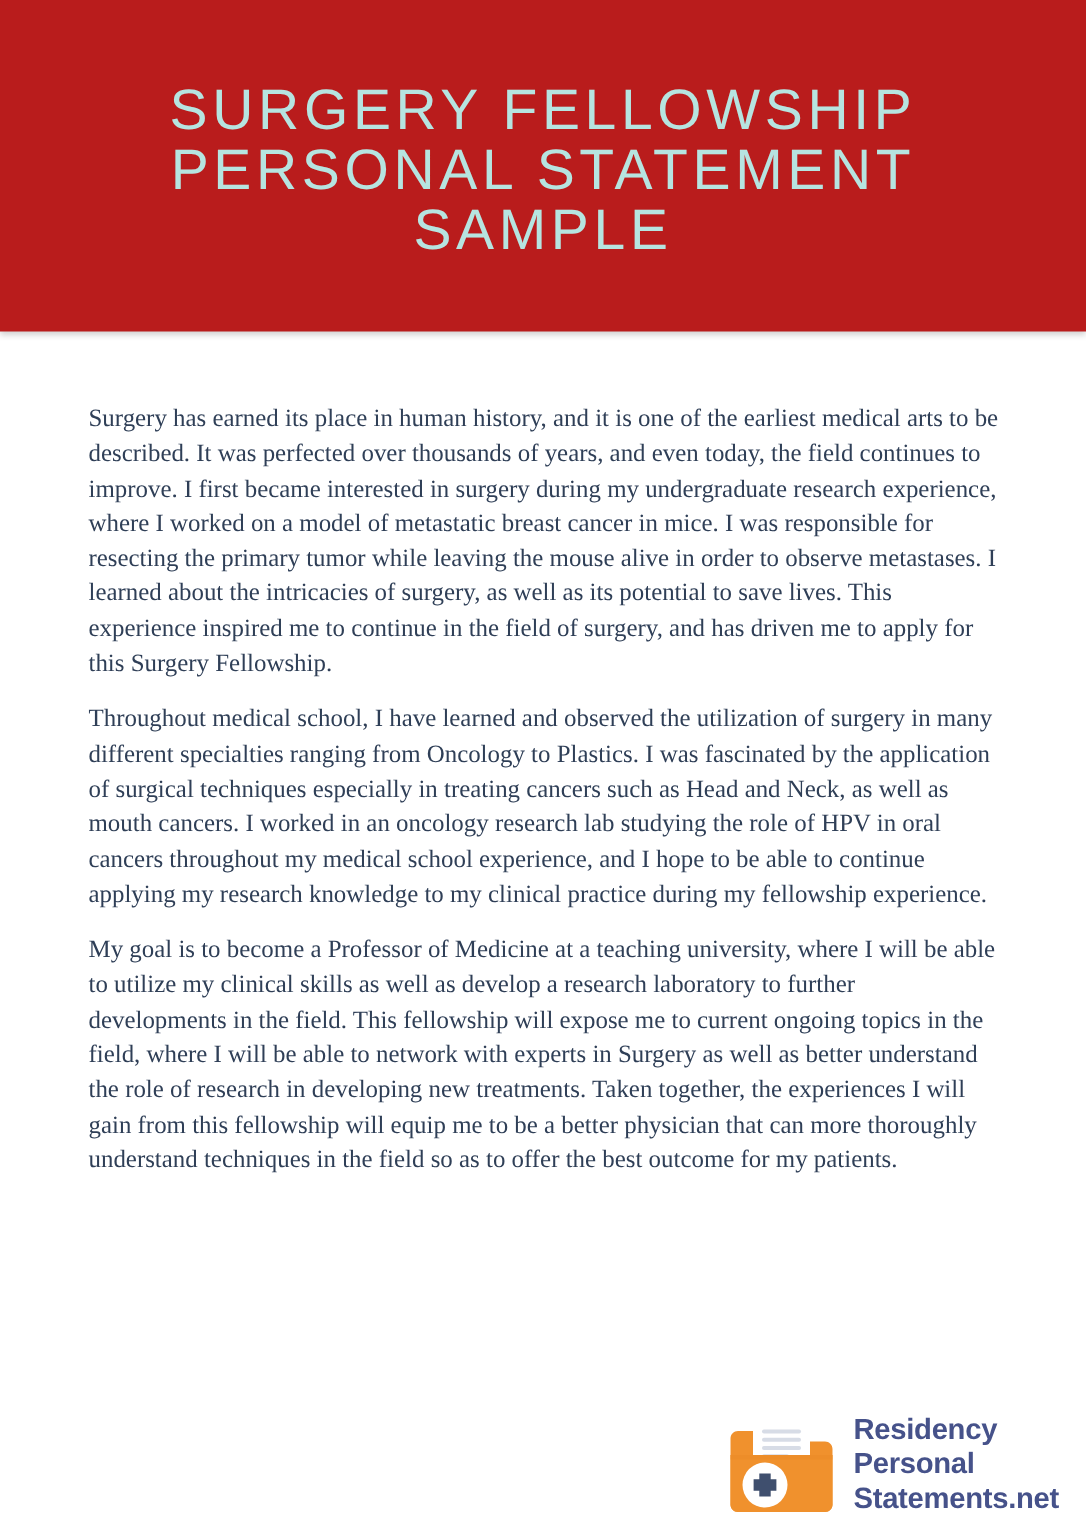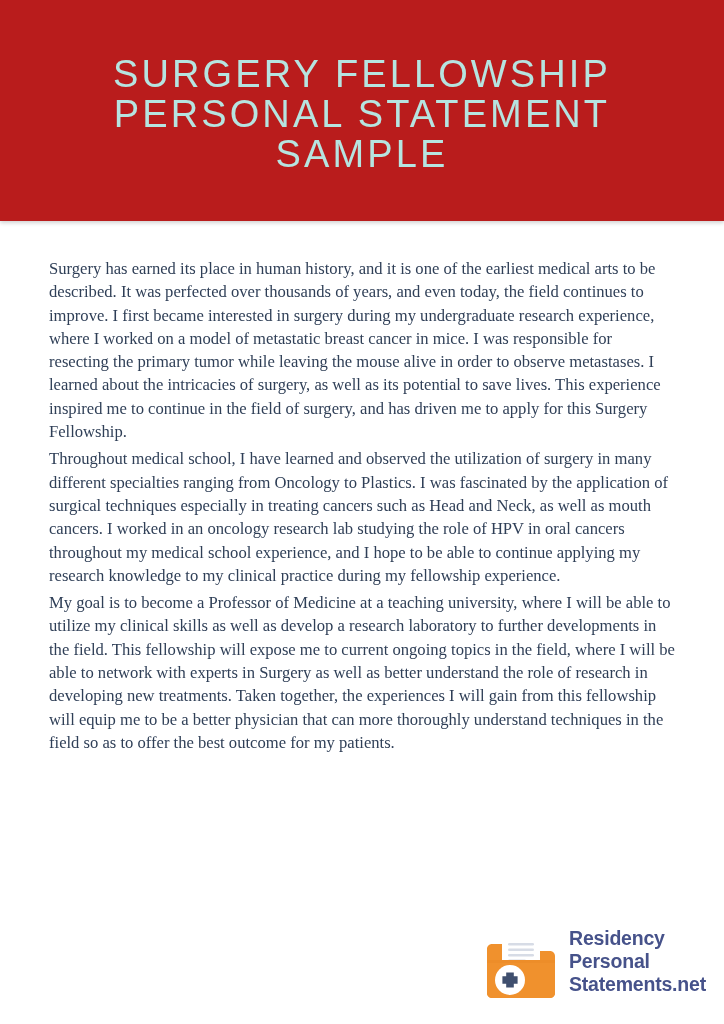--- a/index.html
+++ b/index.html
@@ -56,38 +56,38 @@
     box-sizing: border-box;
   }
   .statement {
     font-family: "Liberation Serif", "DejaVu Serif", serif;
     font-size: 16.6px;
     line-height: 23.3px;
     color: #2f3f57;
     text-align: left;
   }
   .statement p {
-    margin: 4px;
+    margin: 14px;
     padding: 0;
   }
 
   
   .footer {
     position: absolute;
     left: 0;
     right: 0;
     bottom: 0;
     height: 120px;
   }
   .logo {
     position: absolute;
     right: 18px;
-    bottom: 21px;
+    bottom: 11px;
     display: flex;
-    align-items: flex-start;
+    align-items: flex-end;
     gap: 10px;
   }
   .logo-mark {
     position: relative;
     width: 76px;
     height: 76px;
     flex: 0 0 76px;
   }
   .logo-text {
     font-family: "Liberation Sans", sans-serif;

